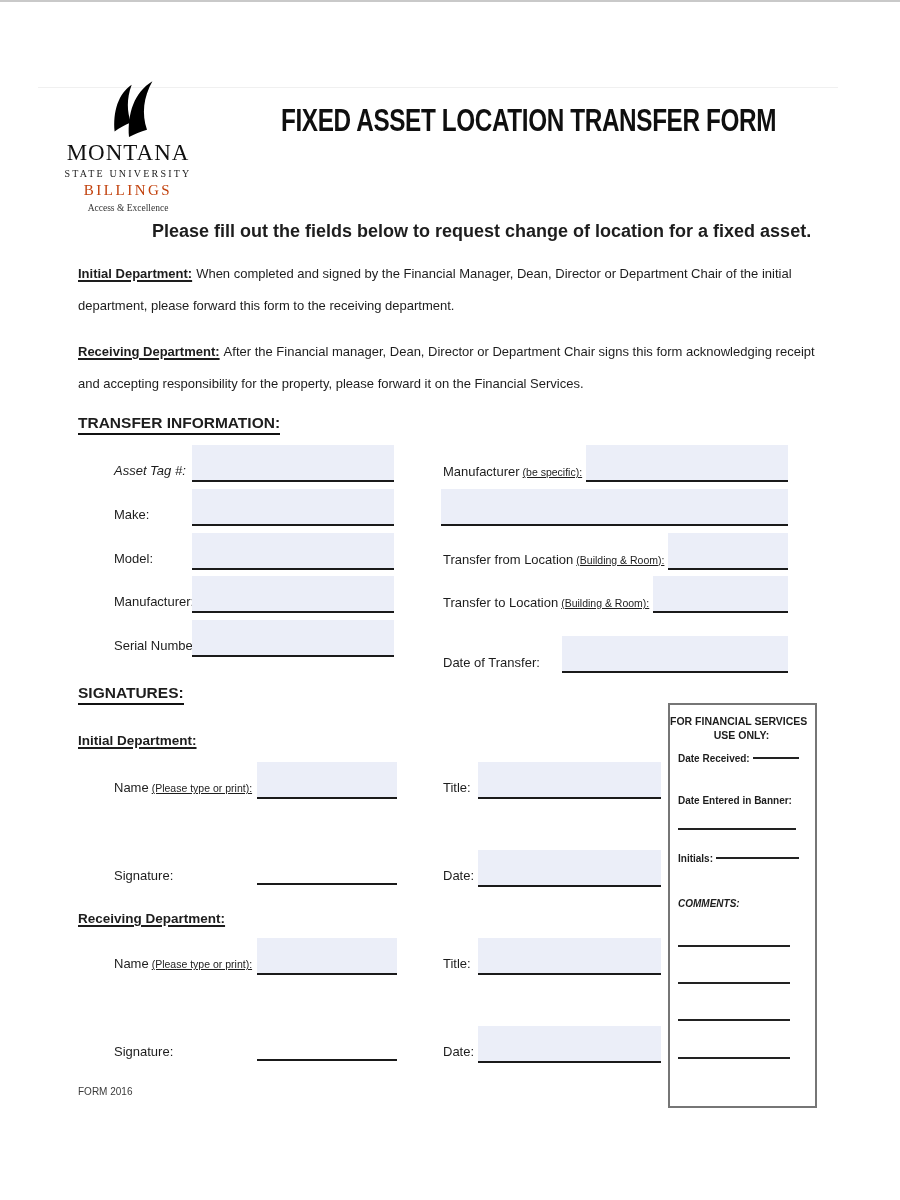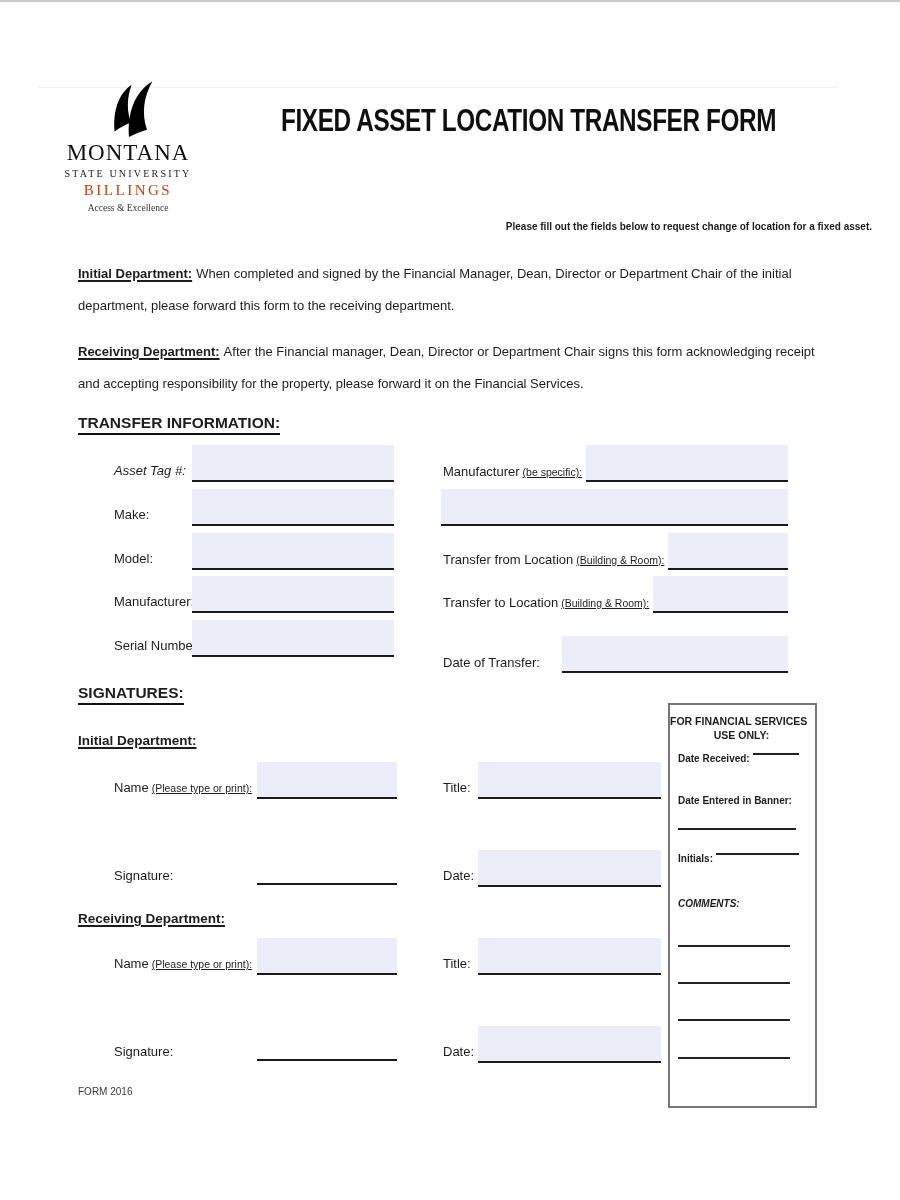--- a/index.html
+++ b/index.html
@@ -21,21 +21,21 @@
     font-family:"Liberation Serif", serif; font-size:23px; letter-spacing:1px; color:#111; }
   .logo-sub { left:58px; top:168px; width:140px; text-align:center;
     font-family:"Liberation Serif", serif; font-size:10px; letter-spacing:2.2px; color:#222; }
   .logo-campus { left:58px; top:182px; width:140px; text-align:center;
     font-family:"Liberation Serif", serif; font-size:15px; letter-spacing:2.5px; color:#c2410c; }
   .logo-tagline { left:58px; top:203px; width:140px; text-align:center;
     font-family:"Liberation Serif", serif; font-size:9.5px; color:#333; }
 
   .title { left:281px; top:102px; font-size:32px; font-weight:bold; letter-spacing:-0.5px;
     white-space:nowrap; transform:scaleX(0.76); transform-origin:left top; color:#0f0f0f; }
-  .subtitle { left:152px; top:221px; width:720px; text-align:right; font-size:10px; font-weight:bold; }
+  .subtitle { left:152px; top:221px; width:720px; text-align:left; font-size:18px; font-weight:bold; }
 
   .para { left:78px; width:758px; font-size:13px; line-height:32px; color:#1d1d1d; }
   .bold-u { font-weight:bold; text-decoration:underline; text-decoration-thickness:2px;
     text-underline-offset:2px; margin-right:4px; }
 
   .sec-h { font-weight:bold; font-size:15.5px; border-bottom:2.5px solid #111;
     padding-bottom:1px; white-space:nowrap; }
   .dept-h { font-weight:bold; font-size:13.5px; text-decoration:underline;
     text-decoration-thickness:2px; text-underline-offset:2px; white-space:nowrap; }
 
@@ -49,21 +49,21 @@
   .flexrow .lbl { padding-bottom:3px; }
   .flexfield { flex:1; min-width:0; margin-left:4px; }
   .sigline { position:absolute; height:2px; background:#1a1a1a; }
 
   
   .fs-box { left:668px; top:703px; width:149px; height:405px;
     border:2px solid #767676; background:#ffffff; }
   .fs-h { position:absolute; left:0; width:116px; text-align:center;
     font-size:10.5px; font-weight:bold; white-space:nowrap; }
   .fs-lbl { font-size:10px; font-weight:bold; white-space:nowrap; }
-  .fs-flexrow { position:absolute; left:8px; width:121px; display:flex; align-items:flex-start; }
+  .fs-flexrow { position:absolute; left:8px; width:121px; display:flex; align-items:center; }
   .fs-flexline { flex:1; border-bottom:2px solid #222; margin-left:3px; margin-bottom:2px; }
   .fs-line { position:absolute; left:8px; width:112px; height:2px; background:#222; }
   .fs-comments { position:absolute; left:8px; font-size:10px; font-weight:bold; font-style:italic; }
 
   .footer { left:78px; top:1086px; font-size:10px; color:#3a3a3a; }
 </style>
 </head>
 <body>
 
 <div class="abs hairline-top"></div>

